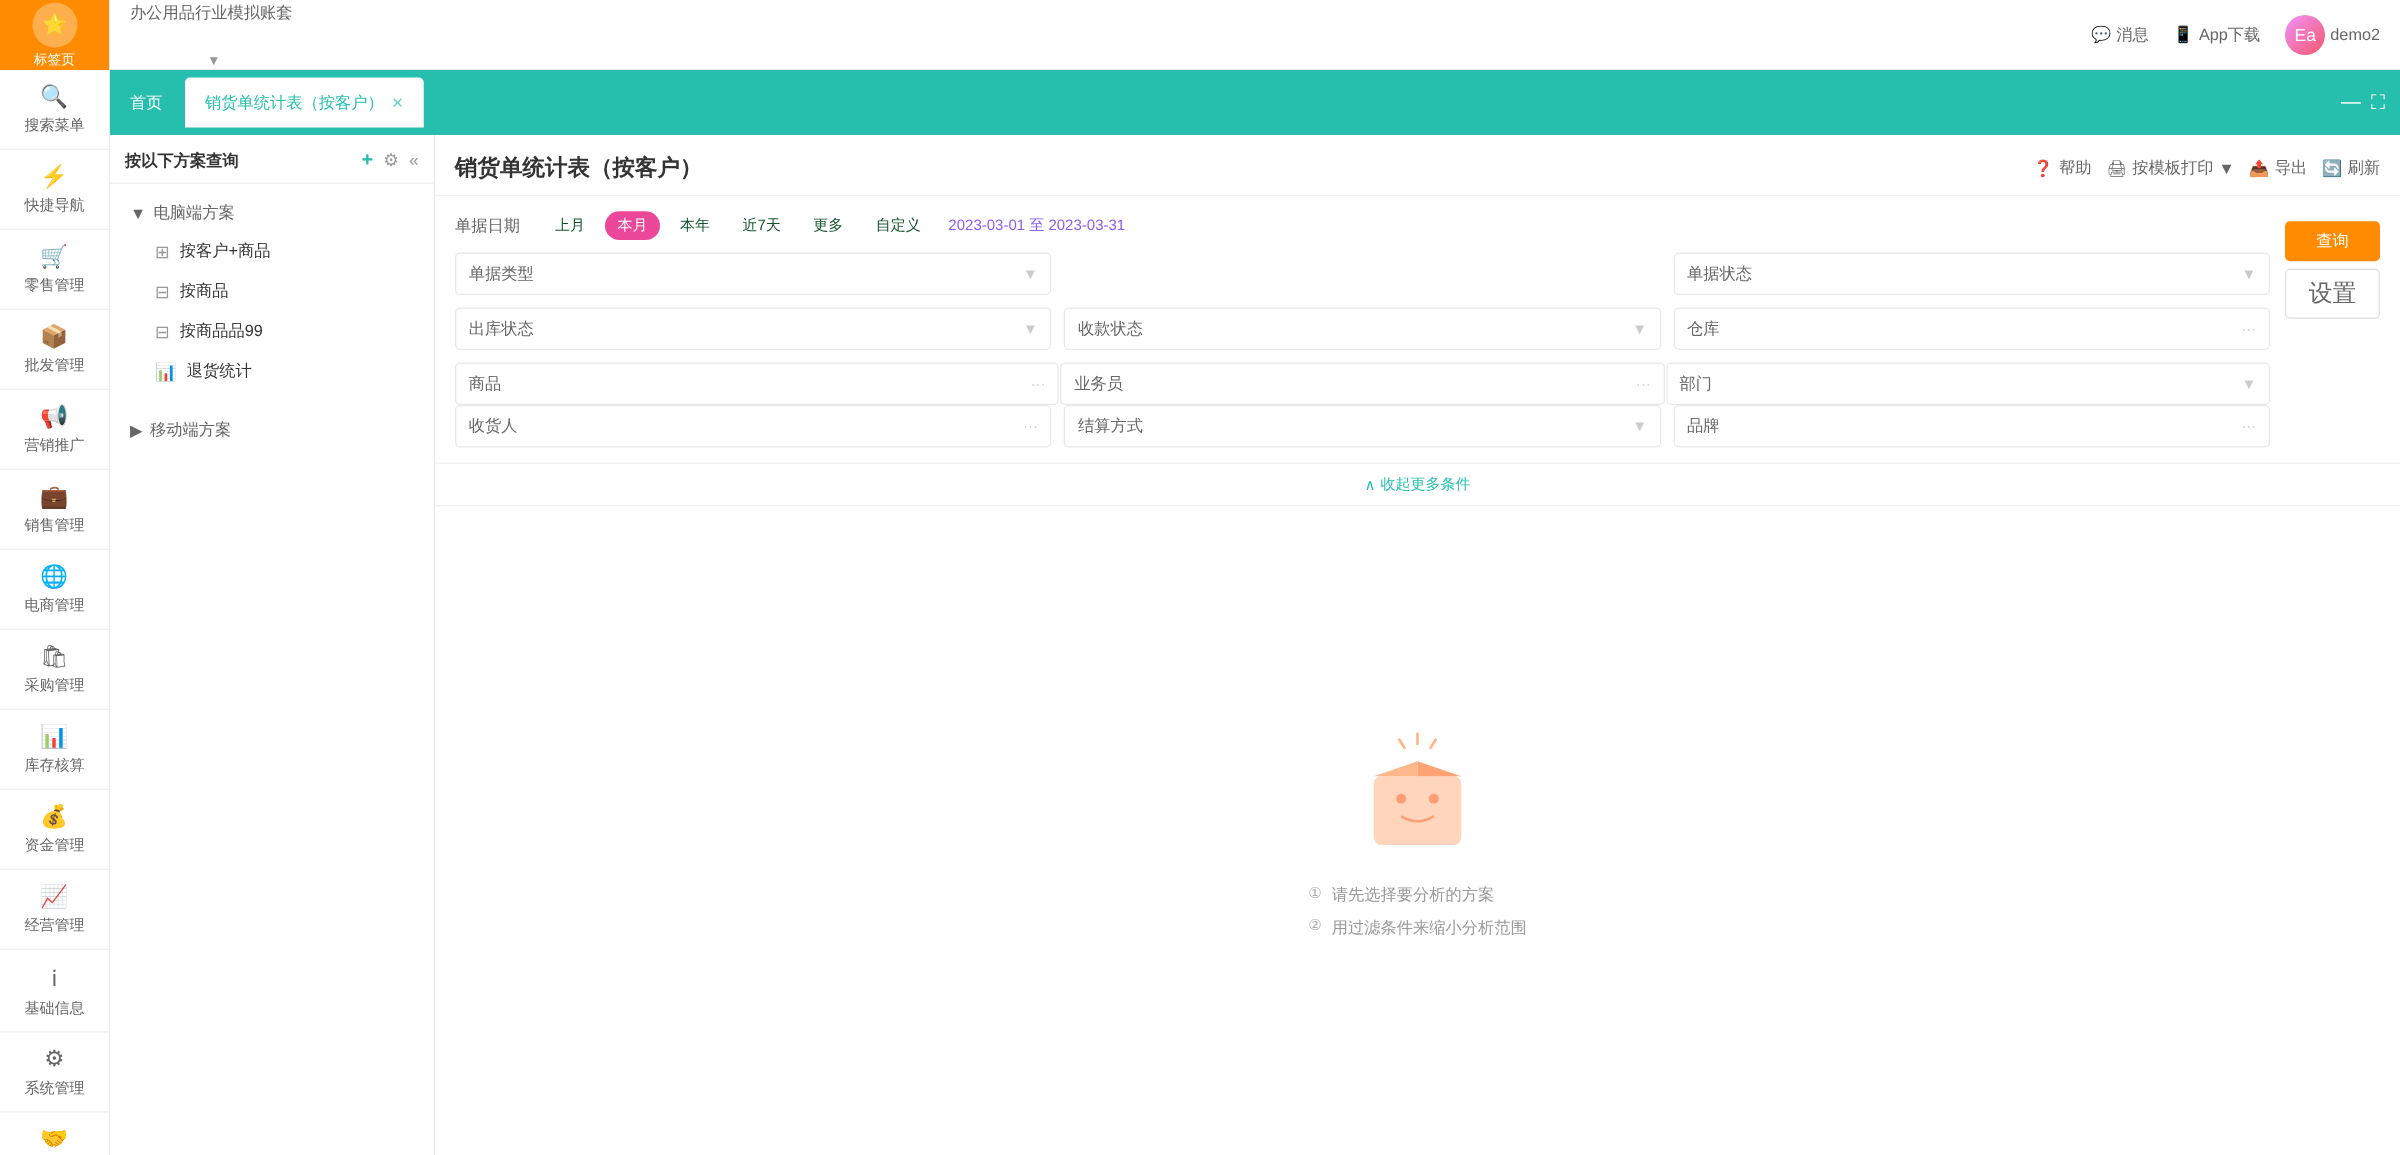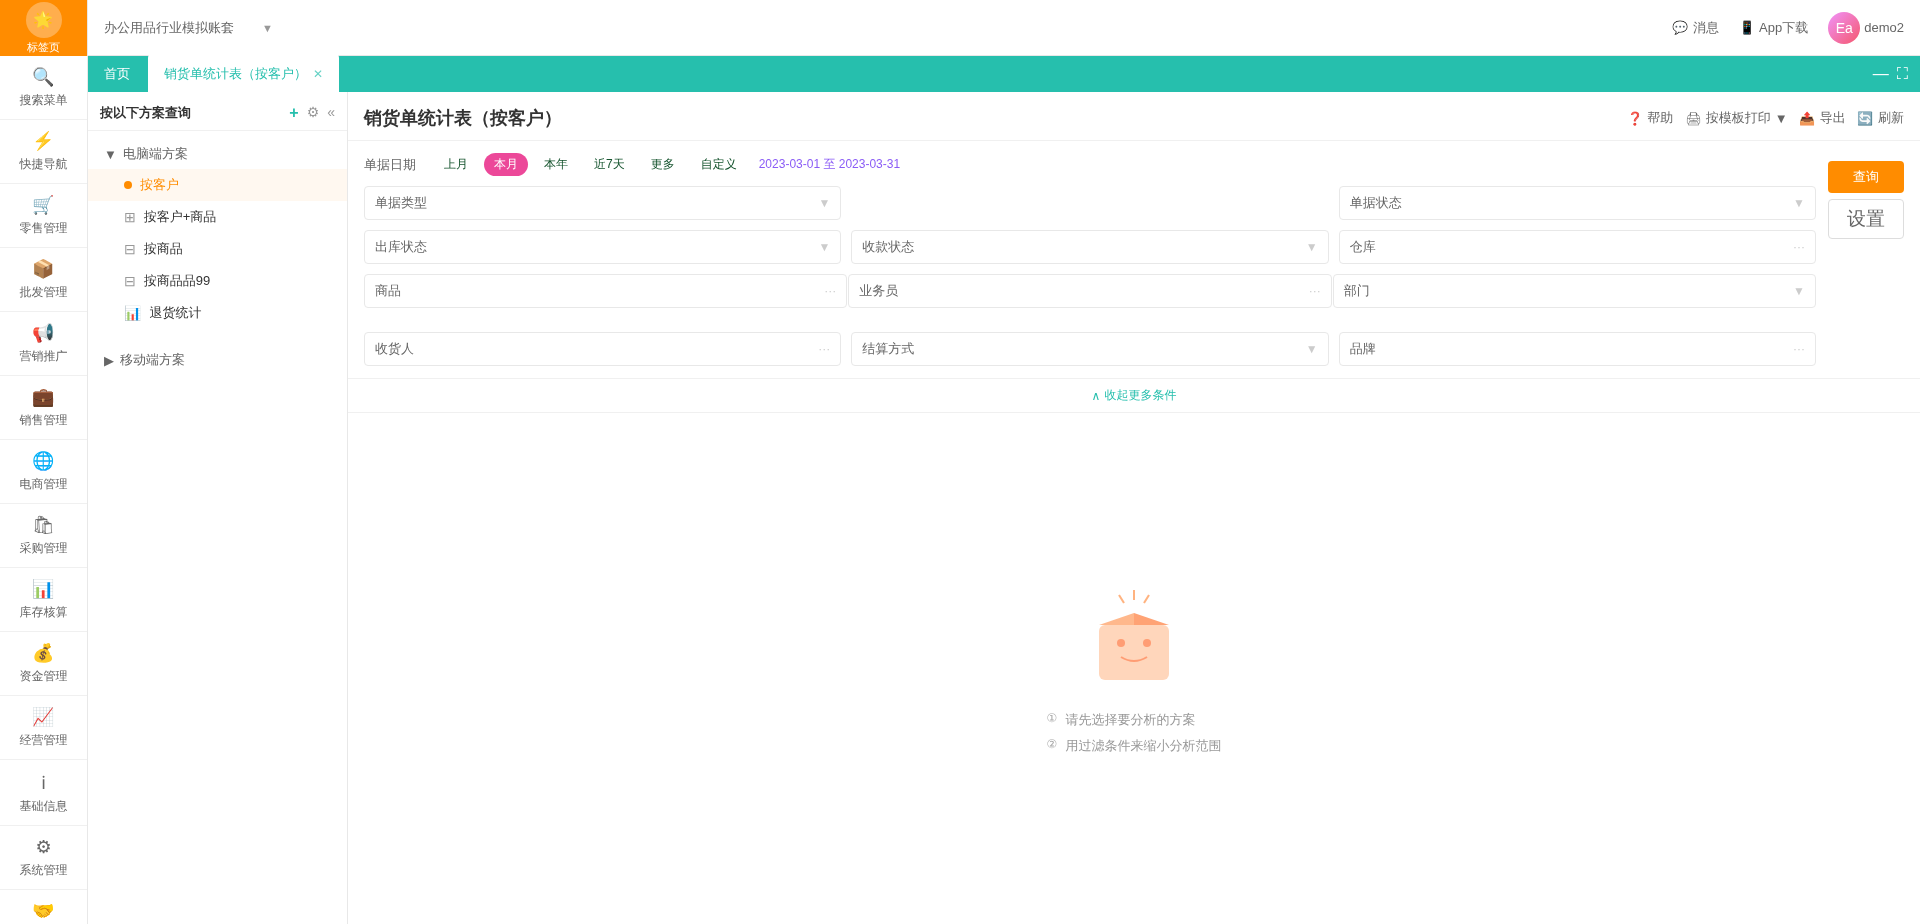--- a/index.html
+++ b/index.html
@@ -11,27 +11,27 @@
     .sidebar-logo-text { color: #fff; font-size: 11px; margin-top: 2px; }
     .sidebar-logo-icon { width: 36px; height: 36px; background: rgba(255,255,255,0.3); border-radius: 50%; display: flex; align-items: center; justify-content: center; color: #fff; font-size: 16px; }
     .sidebar-item { width: 88px; padding: 10px 0; display: flex; flex-direction: column; align-items: center; cursor: pointer; font-size: 12px; color: #666; border-bottom: 1px solid #f0f0f0; }
     .sidebar-item-icon { font-size: 18px; margin-bottom: 4px; color: inherit; }
 
     
     .main-area { flex: 1; display: flex; flex-direction: column; height: 924px; overflow: hidden; }
 
     
     .top-header { height: 56px; background: #fff; display: flex; align-items: center; justify-content: space-between; padding: 0 16px; border-bottom: 1px solid #e8e8e8; flex-shrink: 0; }
-    .top-header-left { display: flex; align-items: center; gap: 24px; color: #666; font-size: 13px; }
+    .top-header-left { display: flex; align-items: center; gap: 24px; color: #666; font-size: 13px; flex-direction: column; }
     .top-header-right { display: flex; align-items: center; gap: 20px; font-size: 13px; color: #666; }
     .top-header-right-item { display: flex; align-items: center; gap: 4px; cursor: pointer; }
     .user-avatar { width: 32px; height: 32px; background: linear-gradient(135deg, #f093fb, #f5576c); border-radius: 50%; display: flex; align-items: center; justify-content: center; color: #fff; font-size: 14px; }
 
     
-    .tab-bar { height: 36px; background: #26bfad; display: flex; align-items: center; padding: 0; flex-shrink: 0; }
+    .tab-bar { height: 52px; background: #26bfad; display: flex; align-items: center; padding: 0; flex-shrink: 0; }
     .tab-item { height: 40px; padding: 0 16px; display: flex; align-items: center; gap: 6px; cursor: pointer; font-size: 13px; color: rgba(255,255,255,0.8); }
     .tab-item.active { background: #fff; color: #26bfad; border-radius: 4px 4px 0 0; margin-left: 2px; }
     .tab-close { font-size: 12px; cursor: pointer; opacity: 0.7; }
     .tab-home { color: #fff; }
     .tab-bar-actions { margin-left: auto; display: flex; align-items: center; gap: 8px; padding-right: 12px; color: #fff; font-size: 16px; }
 
     
     .content-area { flex: 1; display: flex; overflow: hidden; }
 
     
@@ -198,24 +198,20 @@
           <span style="cursor:pointer; color:#26bfad; font-size:16px; font-weight:bold;">+</span>
           <span style="cursor:pointer;">⚙</span>
           <span style="cursor:pointer;">«</span>
         </div>
       </div>
       <div class="scheme-group">
         <div class="scheme-group-title">
           <span>▼</span>
           <span>电脑端方案</span>
         </div>
-        <div class="scheme-item active">
-          <span class="scheme-item-dot"></span>
-          <span>按客户</span>
-        </div>
         <div class="scheme-item">
           <span class="scheme-item-icon">⊞</span>
           <span>按客户+商品</span>
         </div>
         <div class="scheme-item">
           <span class="scheme-item-icon">⊟</span>
           <span>按商品</span>
         </div>
         <div class="scheme-item">
           <span class="scheme-item-icon">⊟</span>
@@ -302,21 +298,21 @@
                 <span class="filter-cell-value"></span>
                 <span class="filter-cell-icon">▼</span>
               </div>
               <div class="filter-cell">
                 <span class="filter-cell-label">仓库</span>
                 <span class="filter-cell-value"></span>
                 <span class="filter-cell-icon">···</span>
               </div>
             </div>
 
-            <div style="display:grid; grid-template-columns:1fr 1fr 1fr; gap:1px; margin-bottom:24px;">
+            <div style="display:grid; grid-template-columns:1fr 1fr 1fr; gap:1px; margin-bottom:0;">
               <div class="filter-cell">
                 <span class="filter-cell-label">商品</span>
                 <span class="filter-cell-value"></span>
                 <span class="filter-cell-icon">···</span>
               </div>
               <div class="filter-cell">
                 <span class="filter-cell-label">业务员</span>
                 <span class="filter-cell-value"></span>
                 <span class="filter-cell-icon">···</span>
               </div>

